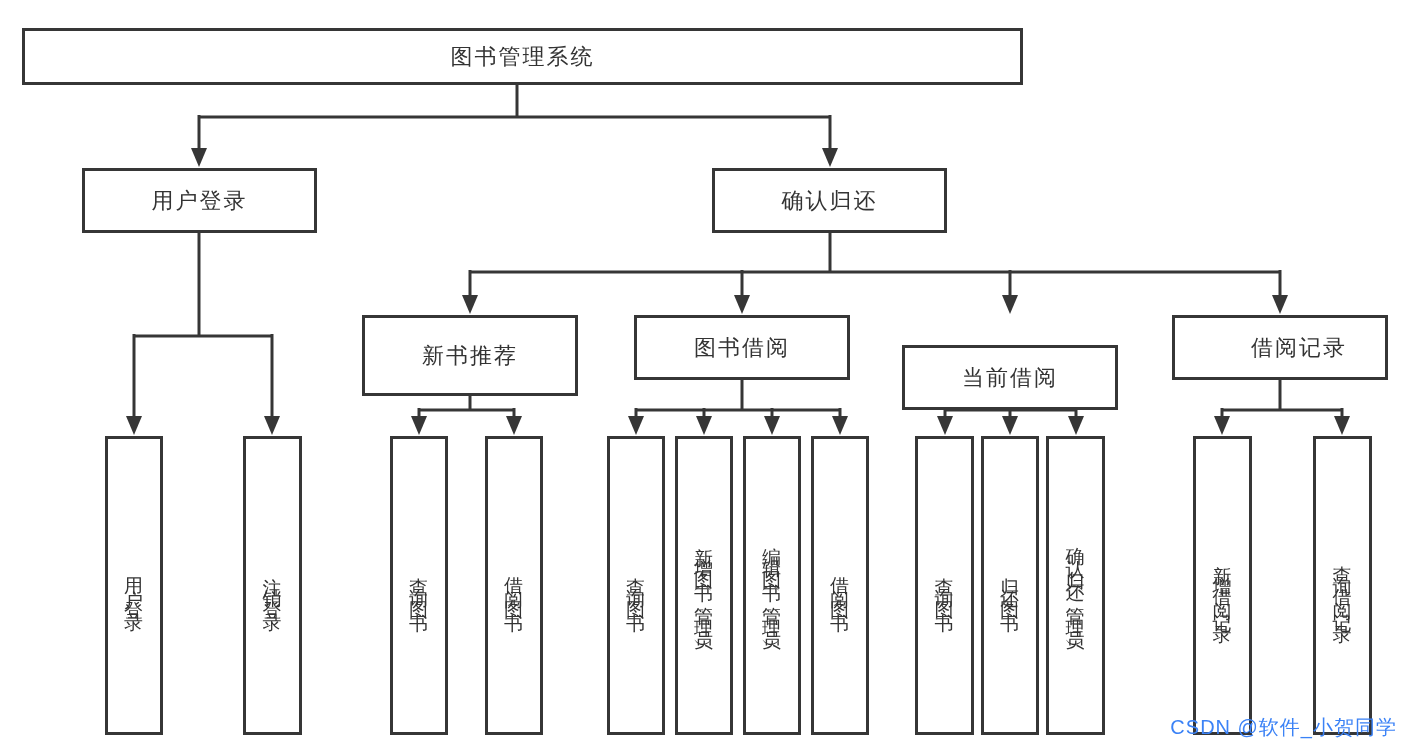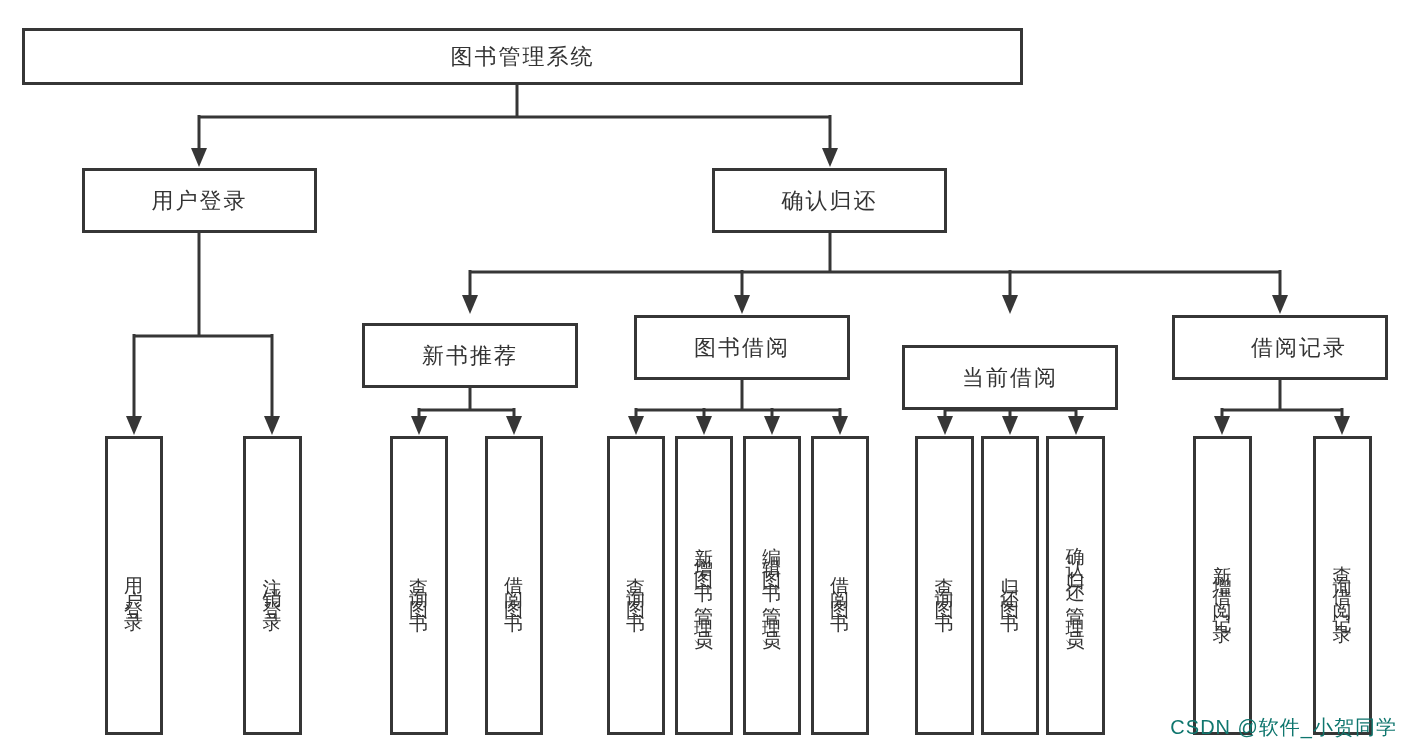--- a/index.html
+++ b/index.html
@@ -45,21 +45,21 @@
     letter-spacing: 12px;
     line-height: 1;
     color: #333333;
   }
   .watermark {
     position: absolute;
     top: 714px;
     right: 8px;
     font-size: 20px;
     letter-spacing: 1px;
-    color: #0f766e;
+    color: #3b82f6;
     white-space: nowrap;
   }
 </style>
 </head>
 <body>
 
 <div id="stage">
 
   <svg id="connectors" viewBox="0 0 1405 747" xmlns="http://www.w3.org/2000/svg">
     <g stroke="#363636" stroke-width="3" fill="none">
@@ -135,21 +135,21 @@
     <span>图书管理系统</span>
   </div>
 
   <div class="box hbox" style="left:82px; top:168px; width:235px; height:65px;">
     <span>用户登录</span>
   </div>
   <div class="box hbox" style="left:712px; top:168px; width:235px; height:65px;">
     <span>确认归还</span>
   </div>
 
-  <div class="box hbox" style="left:362px; top:323px; width:216px; height:65px;align-items:center;">
+  <div class="box hbox" style="left:362px; top:315px; width:216px; height:81px;align-items:center;">
     <span>新书推荐</span>
   </div>
   <div class="box hbox" style="left:634px; top:315px; width:216px; height:65px;">
     <span>图书借阅</span>
   </div>
   <div class="box hbox" style="left:902px; top:315px; width:216px; height:65px;margin-top:30px;">
     <span>当前借阅</span>
   </div>
   <div class="box hbox" style="left:1172px; top:315px; width:216px; height:65px;padding-left:38px;">
     <span>借阅记录</span>

